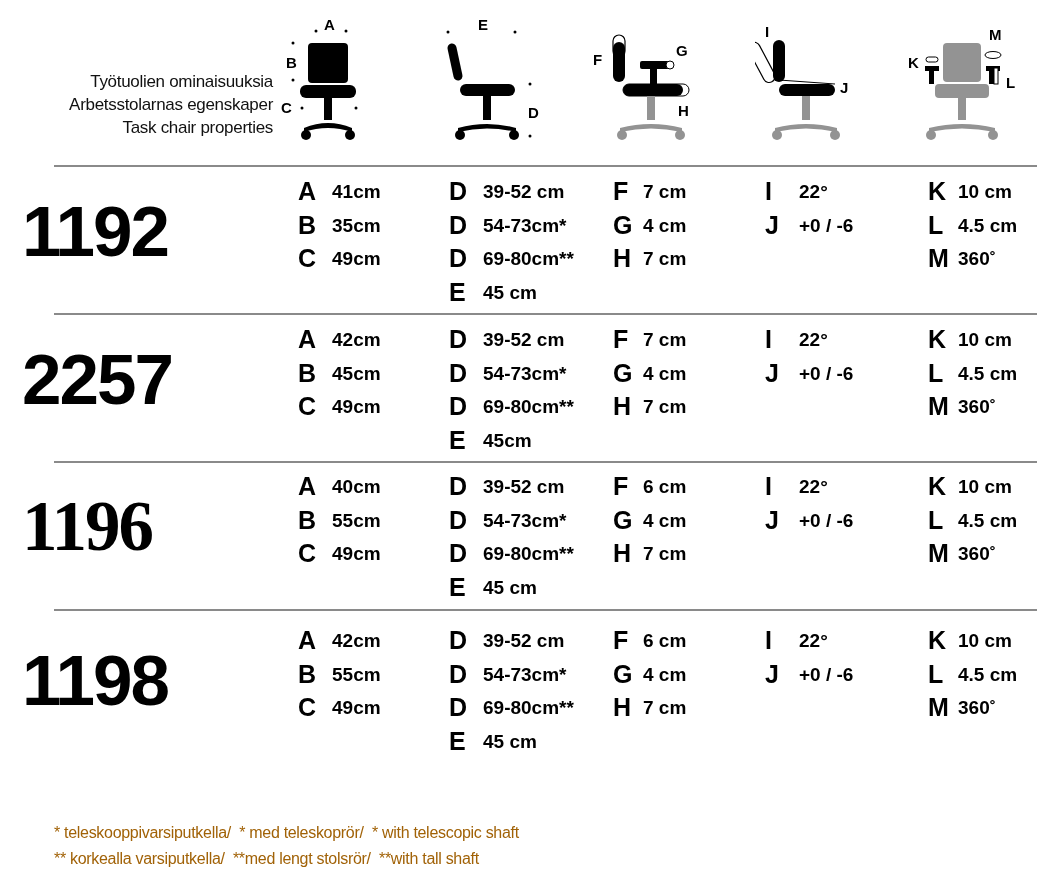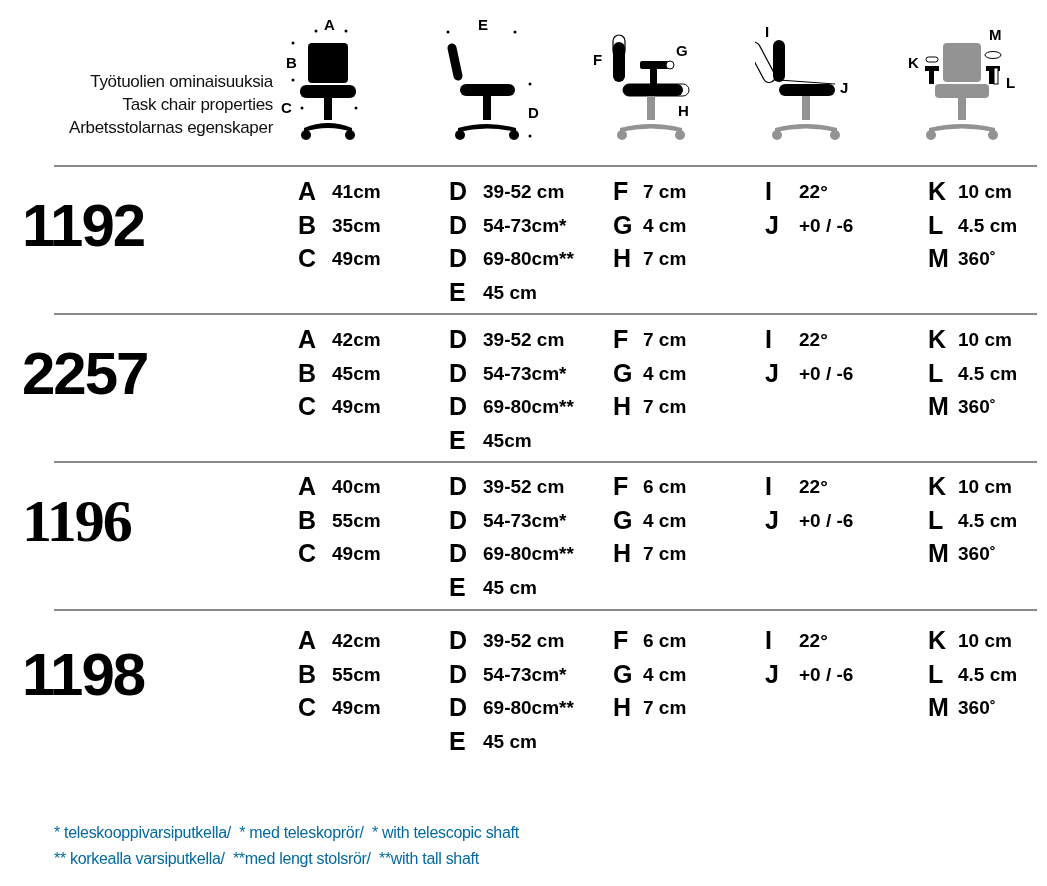--- a/index.html
+++ b/index.html
@@ -15,21 +15,21 @@
   }
   .subtitle div { white-space: nowrap; }
   .icon-wrap { position: absolute; top: 10px; }
   .icon-wrap svg { display: block; }
   .lbl { font-family: "Liberation Sans", sans-serif; font-weight: bold; font-size: 15px; fill: #000; }
 
   .divider {
     position: absolute; left: 54px; width: 983px; height: 2px; background: #8a8a8a;
   }
   .model {
-    position: absolute; left: 22px; font-size: 60px; font-weight: bold;
+    position: absolute; left: 22px; font-size: 71px; font-weight: bold;
     letter-spacing: -2px; line-height: 1; font-family: "Liberation Sans", sans-serif;
   }
   .col { position: absolute; }
   .spec {
     height: 33.5px; display: flex; align-items: center; white-space: nowrap;
   }
   .spec .key {
     font-size: 25px; font-weight: bold; display: inline-block; width: 34px;
     line-height: 1;
   }
@@ -37,31 +37,31 @@
     font-size: 19px; font-weight: bold; line-height: 1;
   }
   .colA .spec .key { width: 34px; }
   .colD .spec .key { width: 34px; }
   .colF .spec .key { width: 30px; }
   .colI .spec .key { width: 34px; }
   .colK .spec .key { width: 30px; }
 
   .footnotes {
     position: absolute; left: 54px; top: 820px; font-size: 16px; line-height: 26px;
-    font-family: "Liberation Sans", sans-serif; color: #0369a1; letter-spacing: -0.3px;
+    font-family: "Liberation Sans", sans-serif; color: #a16207; letter-spacing: -0.3px;
   }
   .footnotes div { white-space: pre; }
 </style>
 </head>
 <body>
 
 <div class="subtitle">
   <div>Työtuolien ominaisuuksia</div>
+  <div>Arbetsstolarnas egenskaper</div>
   <div>Task chair properties</div>
-  <div>Arbetsstolarnas egenskaper</div>
 </div>
 
 <div class="icon-wrap" style="left:278px;">
   <svg width="100" height="132" viewBox="0 0 100 132">
     <text class="lbl" x="46" y="20">A</text>
     <circle cx="38" cy="21" r="1.5"></circle>
       <circle cx="68" cy="21" r="1.5"></circle>
     <circle cx="15" cy="33" r="1.5"></circle>
       <circle cx="15" cy="70" r="1.5"></circle>
     <text class="lbl" x="8" y="58">B</text>

